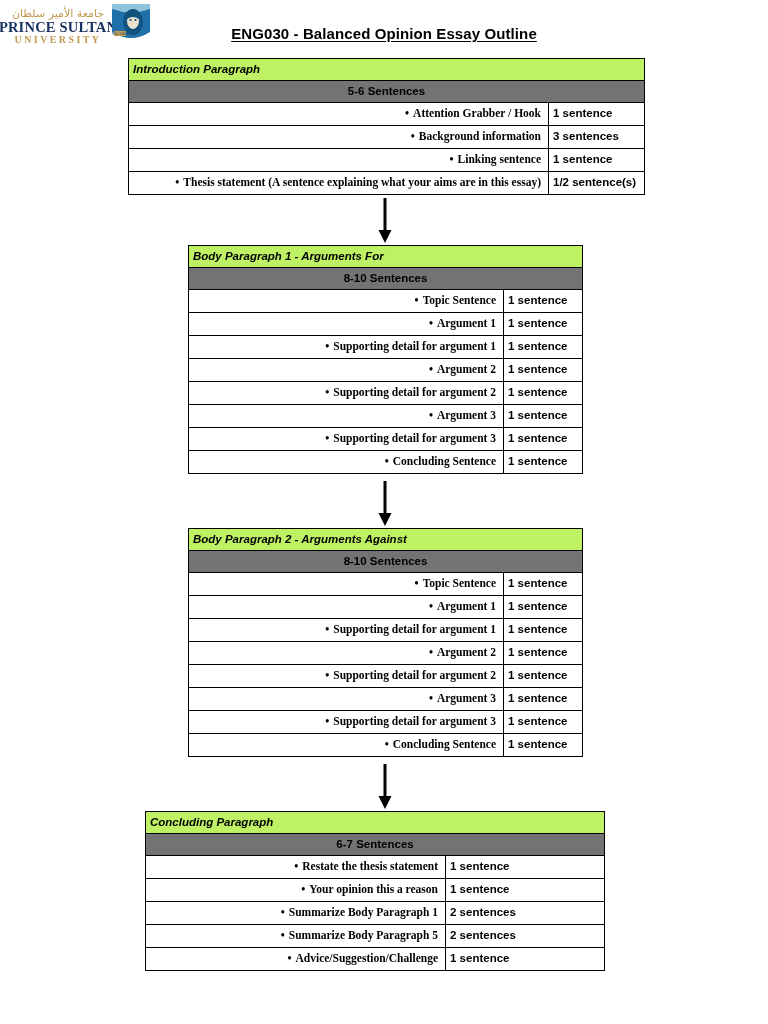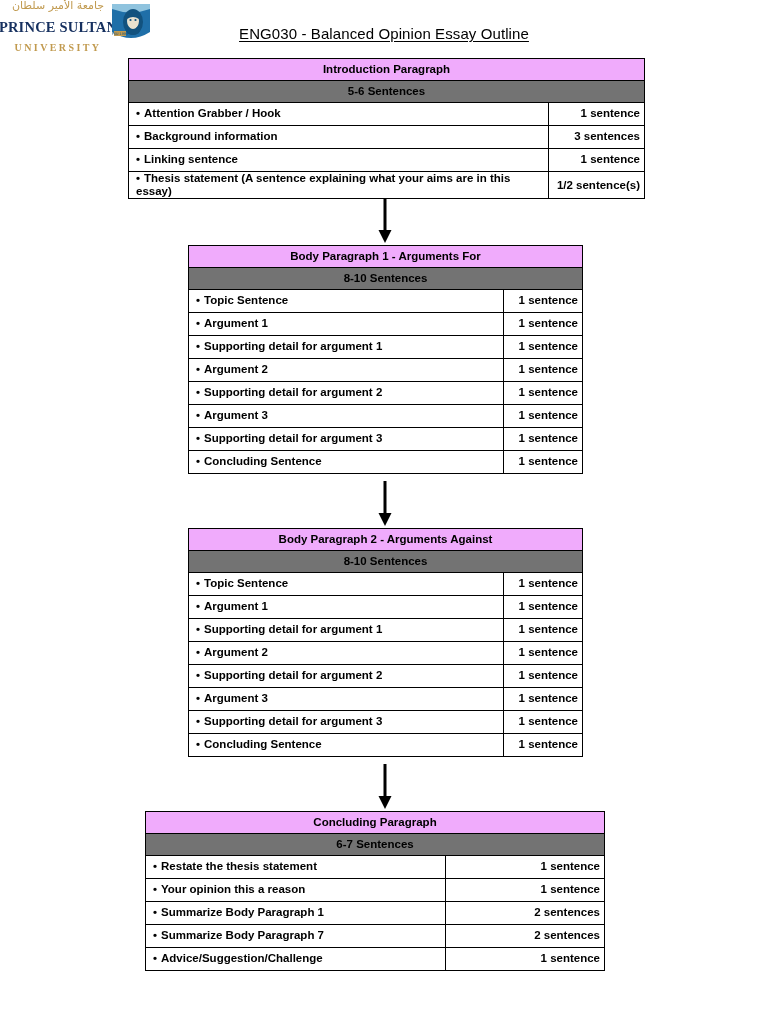--- a/index.html
+++ b/index.html
@@ -34,21 +34,20 @@
     height: 44px;
     display: flex;
     align-items: center;
   }
   .logo-text {
     display: flex;
     flex-direction: column;
     align-items: center;
     justify-content: center;
     width: 104px;
-    gap: 8px;
   }
   .logo-arabic {
     font-family: "DejaVu Sans", sans-serif;
     font-size: 11px;
     color: #c19a4f;
     line-height: 12px;
     direction: rtl;
     white-space: nowrap;
     letter-spacing: 0px;
   }
@@ -78,21 +77,21 @@
     height: 42px;
   }
 
   .doc-title {
     position: absolute;
     left: 0;
     top: 25px;
     width: 768px;
     text-align: center;
     font-size: 15px;
-    font-weight: normal;
+    font-weight: bold;
     letter-spacing: 0.1px;
   }
   .doc-title span {
     text-decoration: underline;
     text-underline-offset: 2px;
   }
 
   
   .outline-table {
     position: absolute;
@@ -101,37 +100,38 @@
     background: #ffffff;
   }
   .outline-table td {
     border: 1.4px solid #000000;
     padding: 0 7px;
     font-size: 11.5px;
     font-weight: bold;
     line-height: 1.15;
   }
   .outline-table td.hdr {
-    background: #f0abfc;
-    text-align: center;
+    background: #bef264;
     height: 21px;
     padding: 0 4px;
+    font-style: italic;
   }
   .outline-table td.subhdr {
     background: #737373;
     text-align: center;
     height: 21px;
     padding: 0 4px;
   }
   .outline-table td.item {
+    text-align: right;
+    height: 22px;
+    font-family: Liberation Serif, serif;
+  }
+  .outline-table td.count {
     text-align: left;
-    height: 22px;
-  }
-  .outline-table td.count {
-    text-align: right;
     height: 22px;
     padding: 0 4px;
     white-space: nowrap;
   }
   .bullet {
     display: inline-block;
     margin-right: 4px;
   }
 
   
@@ -358,21 +358,21 @@
     </tr>
     <tr>
       <td class="item"><span class="bullet">•</span><span>Your opinion this a reason</span></td>
       <td class="count">1 sentence</td>
     </tr>
     <tr>
       <td class="item"><span class="bullet">•</span><span>Summarize Body Paragraph 1</span></td>
       <td class="count">2 sentences</td>
     </tr>
     <tr>
-      <td class="item"><span class="bullet">•</span><span>Summarize Body Paragraph 7</span></td>
+      <td class="item"><span class="bullet">•</span><span>Summarize Body Paragraph 5</span></td>
       <td class="count">2 sentences</td>
     </tr>
     <tr>
       <td class="item"><span class="bullet">•</span><span>Advice/Suggestion/Challenge</span></td>
       <td class="count">1 sentence</td>
     </tr>
   </tbody>
 </table>
 
 </body></html>

